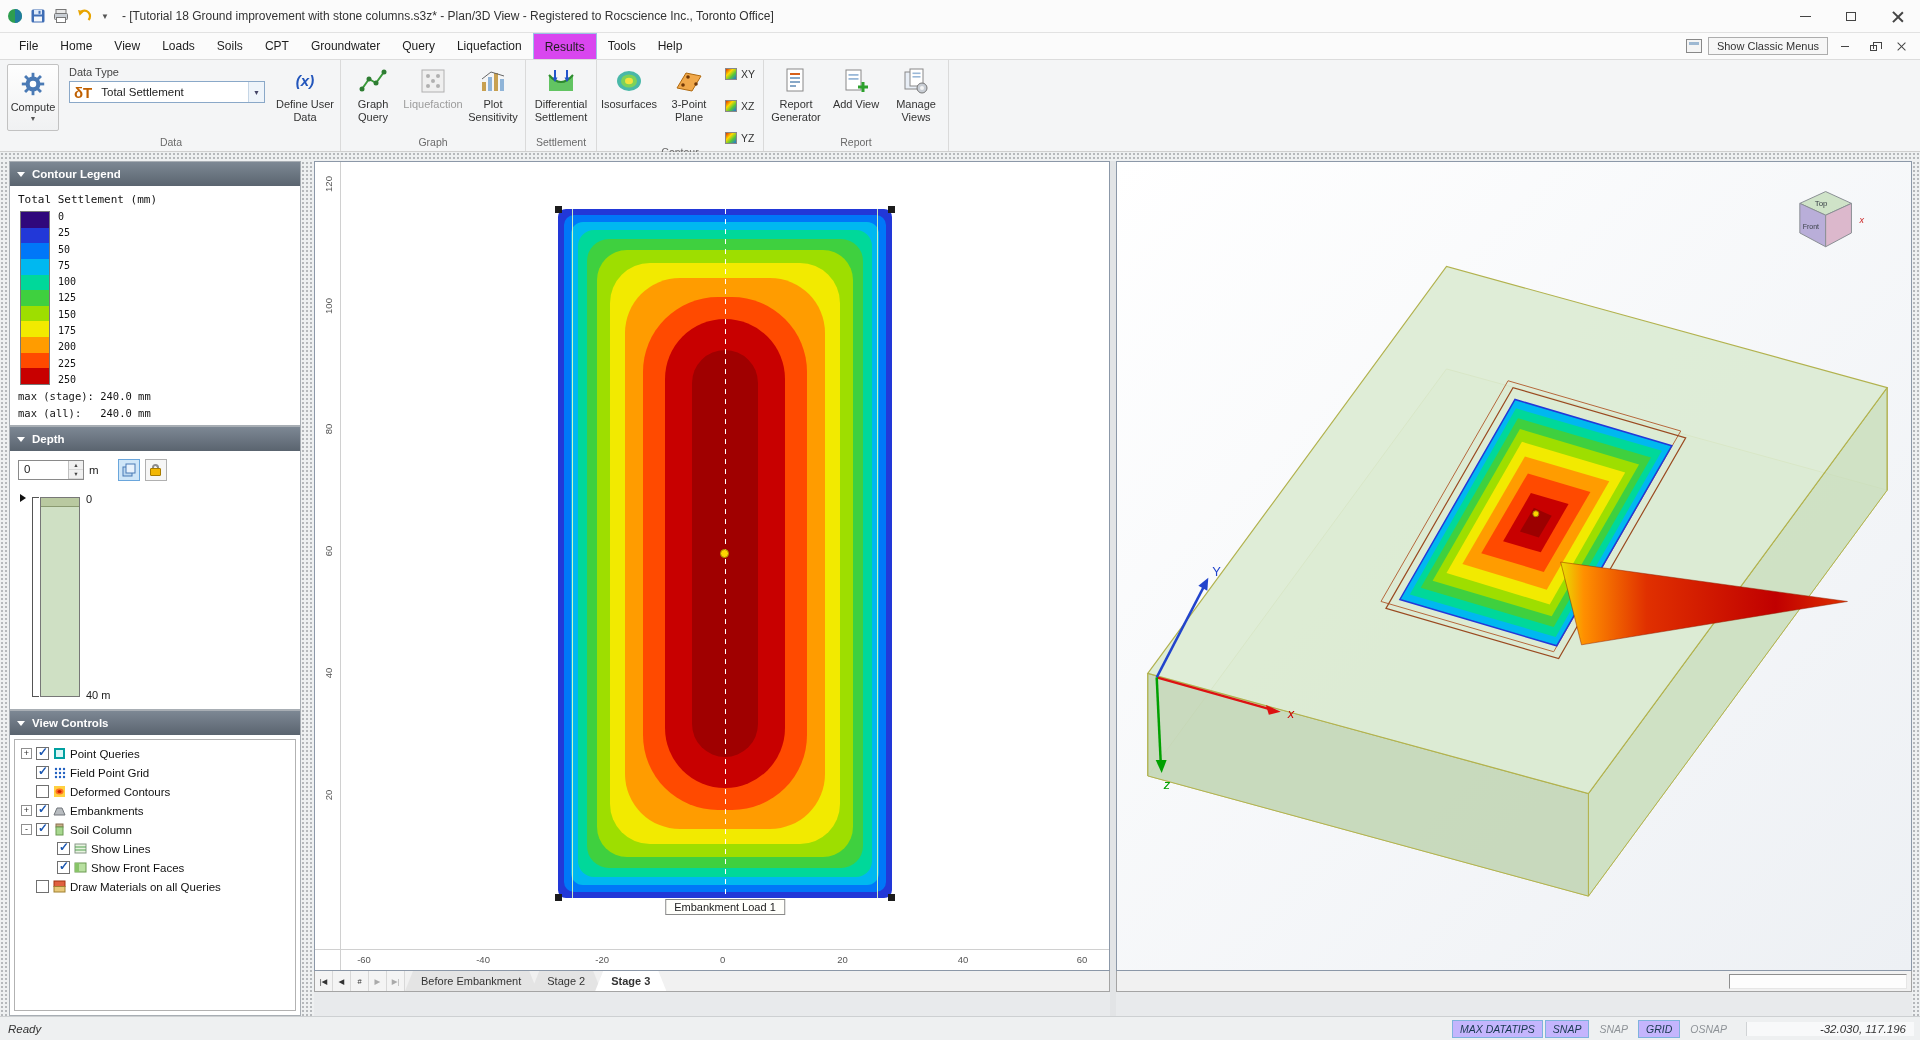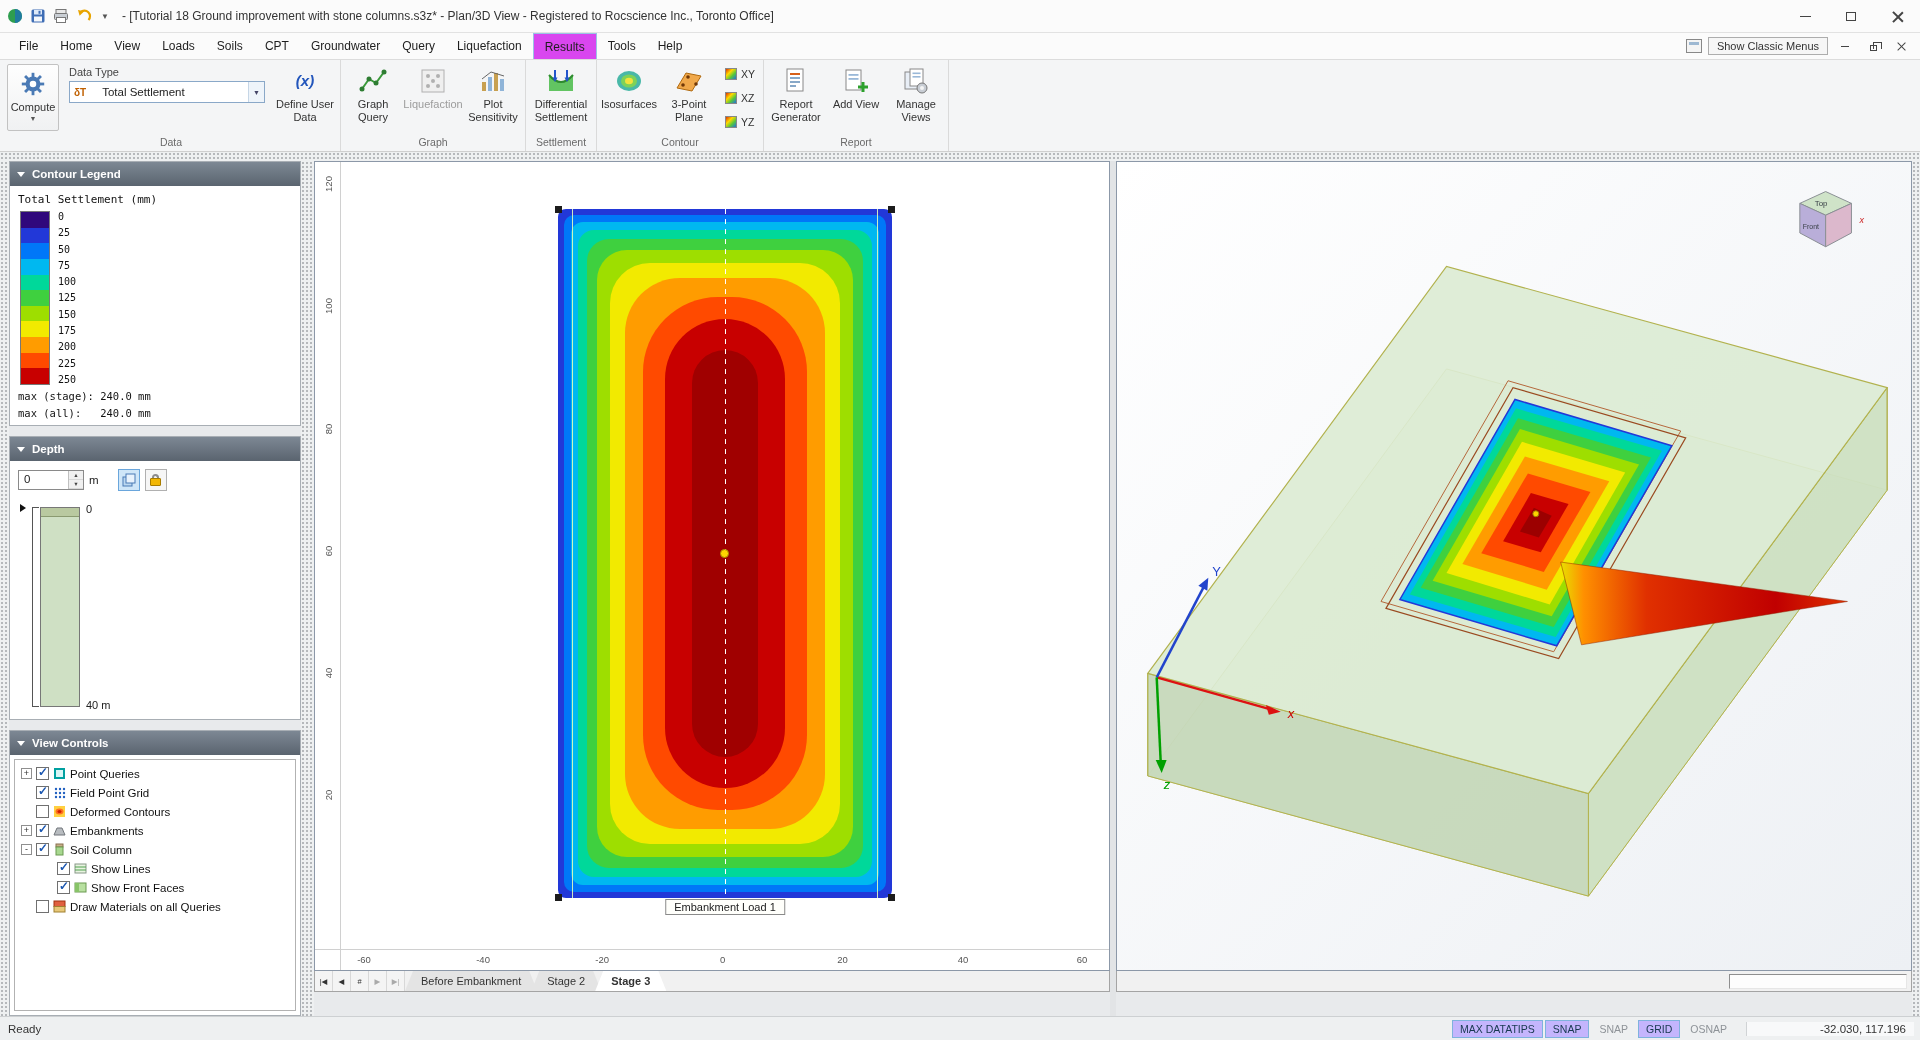--- a/index.html
+++ b/index.html
@@ -48,36 +48,36 @@
   .rbtn { width:64px; display:flex; flex-direction:column; align-items:center; padding-top:4px; font-size:11px; color:#333; text-align:center; line-height:1.15; cursor:default; }
   .rbtn .ric { width:30px; height:30px; display:flex; align-items:center; justify-content:center; margin-bottom:2px; }
   .rbtn .ric svg { width:28px; height:28px; }
   .rbtn.disabled { color:#9c9c9c; }
   .rbtn.narrow { width:58px; }
   .compute-btn { width:52px; border:1px solid #c2c2c2; border-radius:2px; background:linear-gradient(#fefefe,#f0f1f2); margin:2px 2px 4px 2px; justify-content:flex-start; }
   .compute-btn .drop { font-size:7px; color:#555; margin-top:1px; }
   .dt-col { display:flex; flex-direction:column; padding:4px 6px 0 6px; }
   .dt-label { font-size:11px; color:#444; margin-bottom:3px; }
   .dt-combo { width:196px; height:22px; border:1px solid #8aa8c8; background:#fff; display:flex; align-items:center; padding-left:4px; }
-  .dt-icon { font-size:10px; color:#c06000; font-weight:bold; margin-right:16px; }
+  .dt-icon { font-size:15px; color:#c06000; font-weight:bold; margin-right:9px; }
   .dt-value { flex:1; font-size:11.5px; color:#222; }
   .dt-caret { width:16px; height:100%; border-left:1px solid #c6d6e6; display:flex; align-items:center; justify-content:center; font-size:7px; color:#446; background:#eef4fa; }
   .defdata-icon { font-style:italic; font-weight:bold; color:#2255bb; font-size:15px; }
-  .plane-stack { display:flex; flex-direction:column; justify-content:flex-start; gap:10px; padding:5px 2px 0 2px; }
+  .plane-stack { display:flex; flex-direction:column; justify-content:flex-start; gap:18px; padding:5px 2px 0 2px; }
   .plane-btn { display:flex; align-items:center; gap:4px; font-size:10.5px; color:#333; padding:1px 3px; }
   .plane-ic { width:12px; height:12px; border:1px solid #888; background:linear-gradient(135deg,#e03000 0%,#ffd800 35%,#58c838 65%,#2070e0 100%); }
 
   
   .dotted { background-color:#eef0f1; background-image:radial-gradient(#b5b8bb 1px, transparent 1.3px); background-size:4px 4px; }
   .hsplit { height:9px; }
   .content { flex:1; display:flex; min-height:0; background:#e8eaec; }
   .dock-left { width:9px; } .dock-right { width:8px; } .vsplit { width:13px; } .vsplit2 { width:6px; background:#e2e4e6; }
 
   
-  .sidebar { width:292px; display:flex; flex-direction:column; background:#e8eaec; gap:10px; }
+  .sidebar { width:292px; display:flex; flex-direction:column; background:#e8eaec; gap:0; }
   .panel { border:1px solid #a8aeb4; background:#fff; display:flex; flex-direction:column; }
   .panel-header { height:24px; background:linear-gradient(#7d8894,#5a646f); color:#fff; font-weight:bold; font-size:11.5px; display:flex; align-items:center; gap:7px; padding-left:7px; flex:0 0 auto; }
   .ph-tri { width:0; height:0; border-left:4px solid transparent; border-right:4px solid transparent; border-top:5px solid #fff; }
   .legend-body { padding:7px 8px 6px 8px; font-family:"DejaVu Sans Mono",monospace; }
   .legend-title { font-size:11px; color:#111; margin-bottom:5px; }
   .legend-row { display:flex; gap:8px; height:174px; margin-left:2px; }
   .legend-gradient { width:30px; height:100%; border:1px solid #777; display:flex; flex-direction:column; }
   .legend-gradient > div { flex:1; }
   .legend-ticks { display:flex; flex-direction:column; justify-content:space-between; font-size:10px; color:#111; padding:0; }
   .legend-max { font-size:10.5px; color:#111; white-space:pre; margin-top:5px; }
@@ -143,21 +143,21 @@
   .tab.active { background:#ffffff; font-weight:bold; z-index:2; }
 
   
   .right-col { flex:1; display:flex; flex-direction:column; margin-bottom:24px; min-width:0; }
   .view3d { flex:1; border:1px solid #8c98a8; position:relative; overflow:hidden; min-height:0; }
   .view3d svg { width:100%; height:100%; display:block; }
   .v3d-bottom { height:21px; background:#f1f1f1; border:1px solid #a4a4a4; border-top:none; display:flex; justify-content:flex-end; align-items:center; padding-right:4px; }
   .sunken-box { width:178px; height:15px; background:#fdfdfd; border:1px solid; border-color:#8f8f8f #e6e6e6 #e6e6e6 #8f8f8f; }
 
   
-  .statusbar { height:24px; background:#eef0f1; border-top:1px solid #cdd0d2; display:flex; align-items:center; font-size:11.5px; color:#333; }
+  .statusbar { height:24px; background:#eef0f1; border-top:1px solid #cdd0d2; display:flex; align-items:center; font-size:11.5px; color:#333;font-style:italic; }
   .sb-ready { padding-left:8px; }
   .sb-spacer { flex:1; }
   .sb-toggle { height:18px; display:flex; align-items:center; padding:0 7px; margin:0 1px; font-size:10.5px; color:#8e9398; border:1px solid transparent; }
   .sb-toggle.on { background:#c4b5fd; border-color:#7fb2dd; color:#17384f; }
   .sb-coords { width:168px; text-align:right; padding:1px 8px; margin:0 6px 0 10px; font-size:11.5px; background:#f8f9fa; border-left:1px solid #d0d3d5; }
 </style>
 </head>
 <body>
 
 <div class="app">

